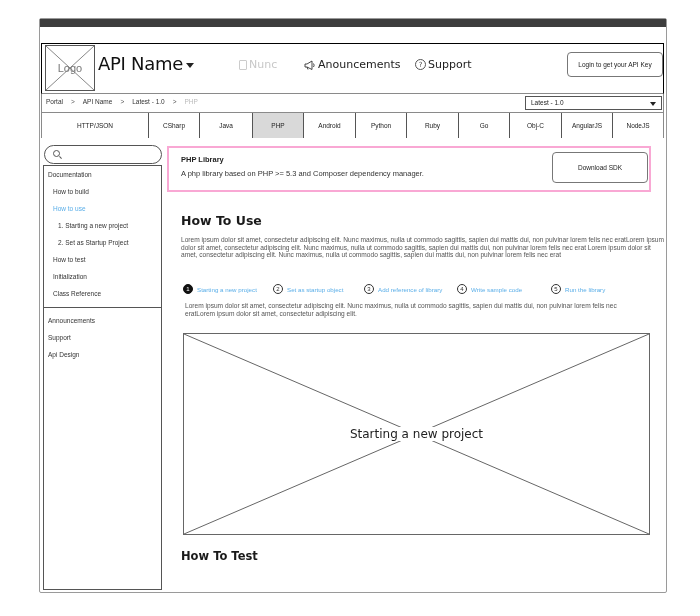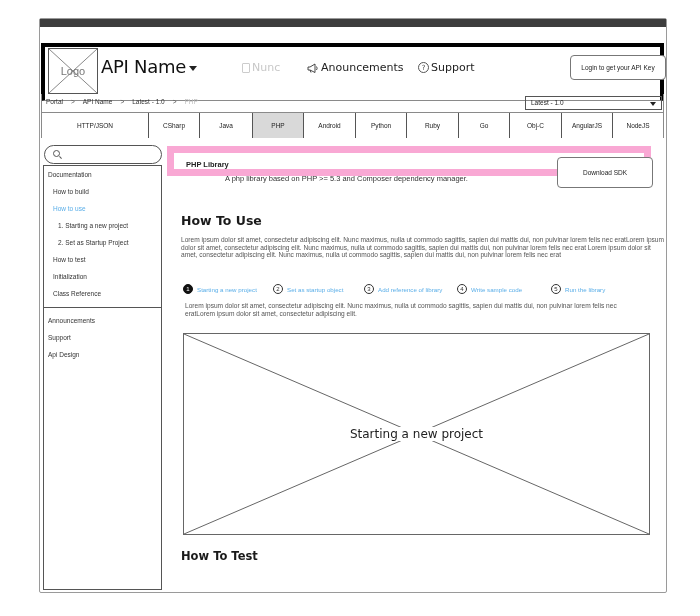--- a/index.html
+++ b/index.html
@@ -2,21 +2,21 @@
 <html><head>
   <meta charset="utf-8">
   <style>
     * { box-sizing: border-box; margin: 0; padding: 0; }
     html, body { width: 700px; height: 616px; background: #ffffff; overflow: hidden; }
     body { font-family: "Liberation Sans", "DejaVu Sans", sans-serif; color: #333; position: relative; }
 
     .frame { position: absolute; left: 39px; top: 18px; width: 628px; height: 575px; border: 1px solid #9a9a9a; border-radius: 2px; background: #fff; }
     .topbar { position: absolute; left: 0; top: 0; width: 100%; height: 8px; background: #3d3d3d; }
 
-    .header { position: absolute; left: 1px; top: 24px; width: 623px; height: 58px; border: 4px solid #000000; border-bottom: 1px solid #8a8a8a; }
+    .header { position: absolute; left: 1px; top: 24px; width: 623px; height: 51px; border: 1px solid #000000; border-bottom: 1px solid #8a8a8a; }
     .logo { position: absolute; left: 3px; top: 1px; width: 50px; height: 46px; border: 1px solid #555; }
     .logo svg { position: absolute; left: 0; top: 0; }
     .logo-text { position: absolute; left: 0; top: 16px; width: 100%; text-align: center; font-size: 11px; color: #777; background: transparent; }
     .api-name { position: absolute; left: 56px; top: 9px; font-size: 18px; color: #111; font-family: "DejaVu Sans", sans-serif; letter-spacing: -0.3px; cursor: pointer; }
     .api-caret { display: inline-block; width: 0; height: 0; border-left: 4px solid transparent; border-right: 4px solid transparent; border-top: 5px solid #222; margin-left: 3px; vertical-align: middle; }
     .nav-link { position: absolute; top: 14px; font-size: 11px; font-family: "DejaVu Sans", sans-serif; display: flex; align-items: center; gap: 2px; cursor: pointer; }
     .nav-docs { left: 197px; color: #c8c8c8; }
     .nav-ann { left: 262px; color: #222; align-items: center; }
     .nav-sup { left: 373px; color: #222; }
     .ico-doc { width: 8px; height: 10px; border: 1px solid #ccc; border-radius: 1px; display: inline-block; }
@@ -39,23 +39,23 @@
     .search { position: absolute; left: 4px; top: 126px; width: 118px; height: 19px; border: 1px solid #555; border-radius: 10px; background: #fff; }
     .search-icon { position: absolute; left: 8px; top: 4px; width: 7px; height: 7px; border: 1px solid #555; border-radius: 50%; }
     .search-icon::after { content: ""; position: absolute; left: 5px; top: 6px; width: 3px; height: 1px; background: #555; transform: rotate(45deg); }
     .search input { position: absolute; left: 18px; top: 2px; width: 95px; height: 13px; border: none; outline: none; font-size: 7px; background: transparent; }
 
     .sidebar { position: absolute; left: 3px; top: 146px; width: 119px; height: 425px; border: 1px solid #555; }
     .side-item { position: absolute; font-size: 6.5px; color: #333; cursor: pointer; white-space: nowrap; }
     .side-item.active { color: #5aaee8; }
     .side-divider { position: absolute; left: 0; width: 100%; height: 1px; background: #555; }
 
-    .lib-box { position: absolute; left: 127px; top: 127px; width: 484px; height: 30px; border: 7px solid #f9a8d4; }
+    .lib-box { position: absolute; left: 127px; top: 127px; width: 484px; height: 46px; border: 2px solid #f9a8d4; }
     .lib-title { position: absolute; left: 12px; top: 7px; font-size: 7.5px; font-weight: bold; color: #222; }
-    .lib-desc { position: absolute; left: 12px; top: 21px; font-size: 7.5px; color: #333; margin-left: 39px; }
+    .lib-desc { position: absolute; left: 12px; top: 21px; font-size: 7.5px; color: #333; }
     .download-btn { position: absolute; left: 383px; top: 4px; width: 96px; height: 31px; border: 1px solid #777; border-radius: 4px; font-size: 6.5px; display: flex; align-items: center; justify-content: center; color: #222; background: #fff; cursor: pointer; }
 
     .h-use { position: absolute; left: 141px; top: 194px; font-size: 12.5px; font-weight: bold; color: #1a1a1a; font-family: "DejaVu Sans", sans-serif; }
     .para { position: absolute; font-size: 6.6px; line-height: 7.6px; color: #555; }
     .p1 { left: 141px; top: 217px; width: 484px; }
     .p2 { left: 145px; top: 283px; width: 460px; }
 
     .steps { position: absolute; left: 143px; top: 265px; width: 470px; height: 12px; }
     .step { position: absolute; top: 0; display: flex; align-items: center; gap: 4px; font-size: 6.2px; color: #5aaee8; cursor: pointer; white-space: nowrap; }
     .step-num { width: 10px; height: 10px; border: 1px solid #333; border-radius: 50%; display: inline-flex; align-items: center; justify-content: center; font-size: 6px; color: #333; background: #fff; }

